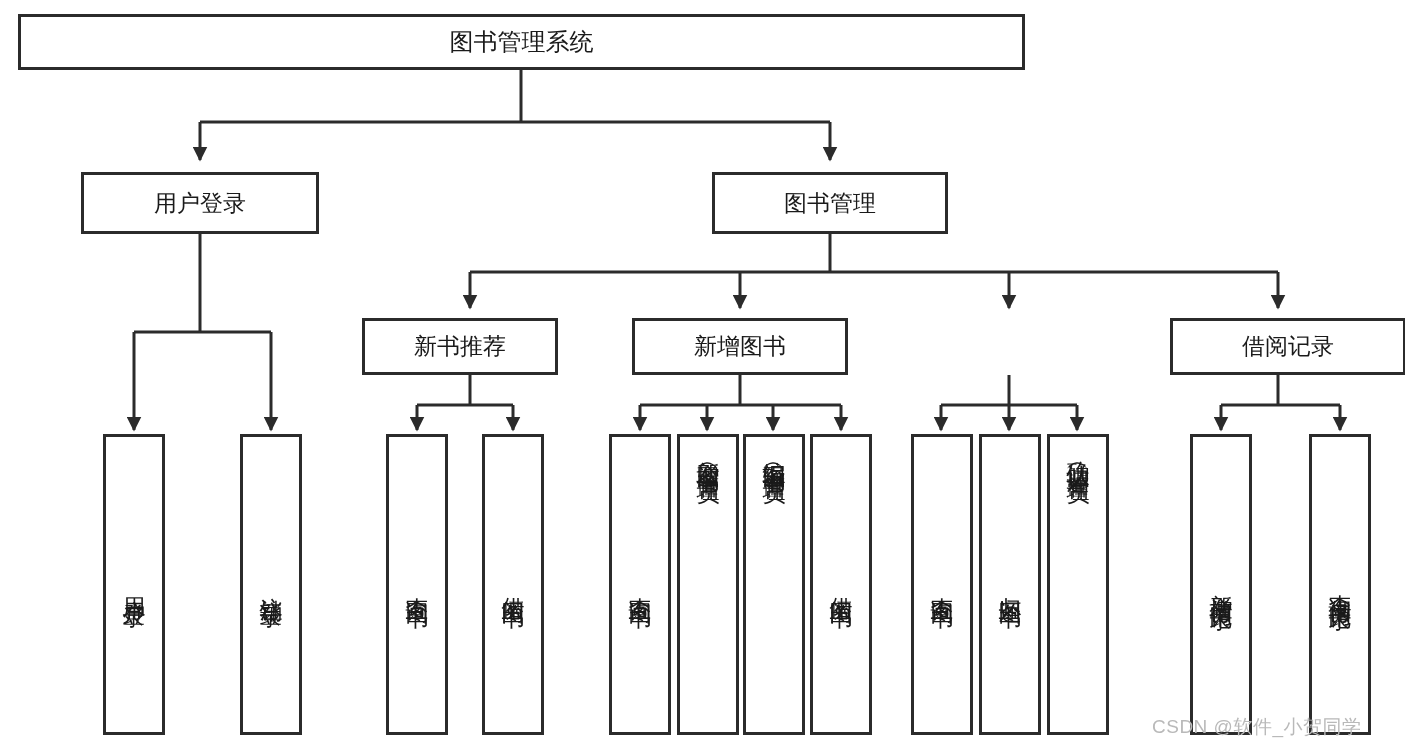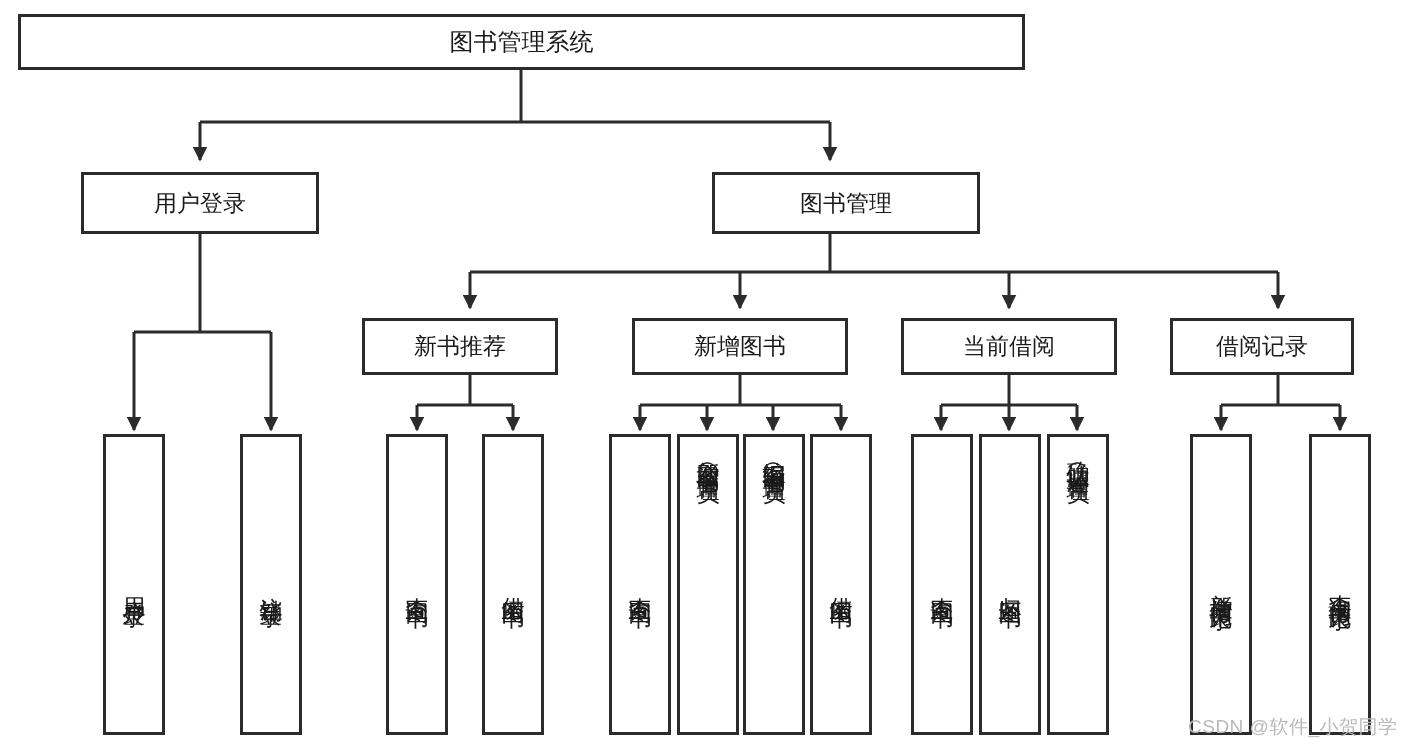--- a/index.html
+++ b/index.html
@@ -61,21 +61,21 @@
     align-items: center;
   }
   .leaf.top-text {
     align-items: flex-start;
   }
   .leaf.top-text .node-label {
     margin-top: 6px;
   }
   .watermark {
     position: absolute;
-    left: 1188px;
+    left: 1152px;
     top: 714px;
     font-size: 19px;
     color: #b9b9b9;
     white-space: nowrap;
     z-index: 3;
     letter-spacing: 0.5px;
   }
 </style>
 </head>
 <body>
@@ -132,34 +132,31 @@
     </g>
   </svg>
 
   <div class="node lvl0" style="left:18px; top:14px; width:1007px; height:56px;">
     <span class="node-label">图书管理系统</span>
   </div>
 
   <div class="node lvl1" style="left:81px; top:172px; width:238px; height:62px;">
     <span class="node-label">用户登录</span>
   </div>
-  <div class="node lvl1" style="left:712px; top:172px; width:268px; height:62px;">
+  <div class="node lvl1" style="left:712px; top:172px; width:236px; height:62px;">
     <span class="node-label">图书管理</span>
   </div>
 
   <div class="node lvl2" style="left:362px; top:318px; width:196px; height:57px;">
     <span class="node-label">新书推荐</span>
   </div>
   <div class="node lvl2" style="left:632px; top:318px; width:216px; height:57px;">
     <span class="node-label">新增图书</span>
   </div>
-  <div class="node lvl2" style="left:901px; top:318px; width:216px; height:57px;">
-    <span class="node-label">当前借阅</span>
-  </div>
-  <div class="node lvl2" style="left:1170px; top:318px; width:184px; height:57px;">
+  <div class="node lvl2" style="left:1170px; top:318px; width:236px; height:57px;">
     <span class="node-label">借阅记录</span>
   </div>
 
   <div class="node leaf center-text" style="left:103px; top:434px; width:62px; height:301px;">
     <span class="node-label">用户登录</span>
   </div>
   <div class="node leaf center-text" style="left:240px; top:434px; width:62px; height:301px;">
     <span class="node-label">注销登录</span>
   </div>
 

